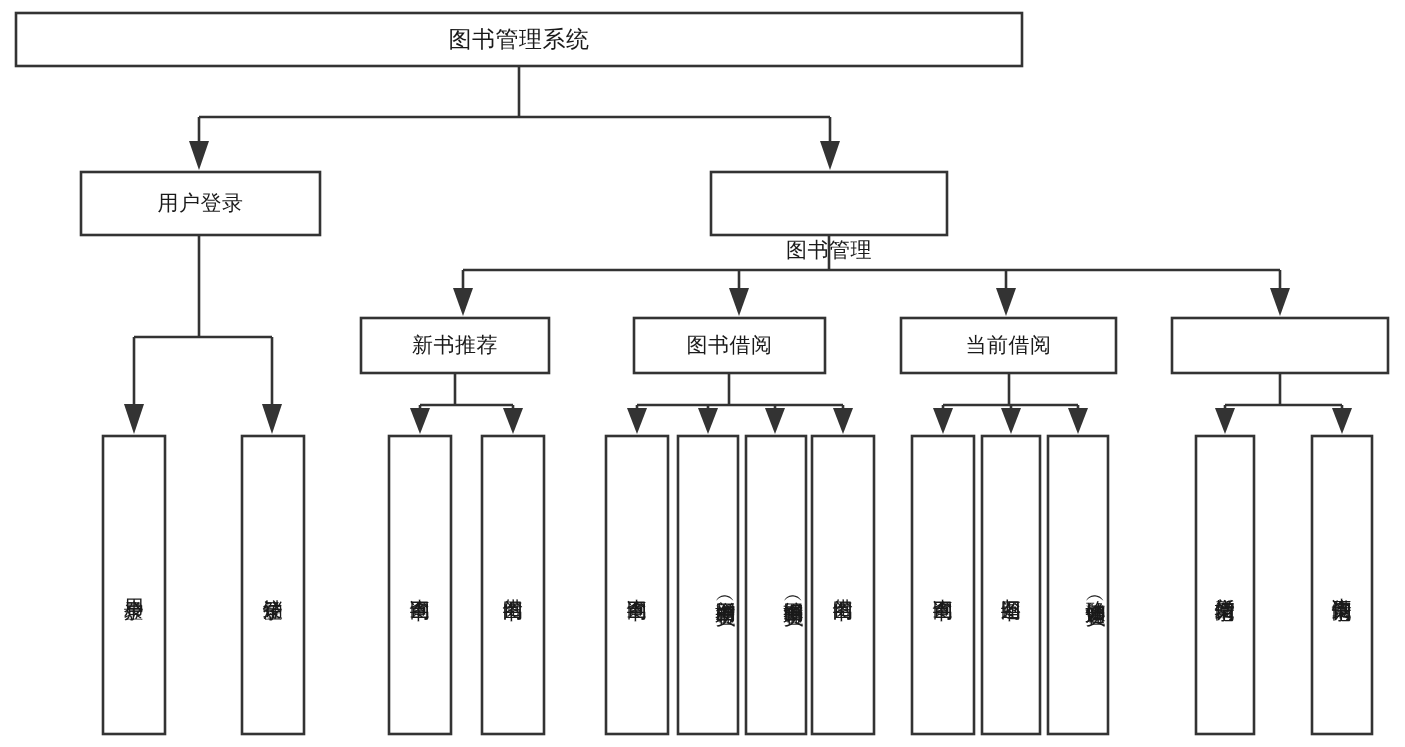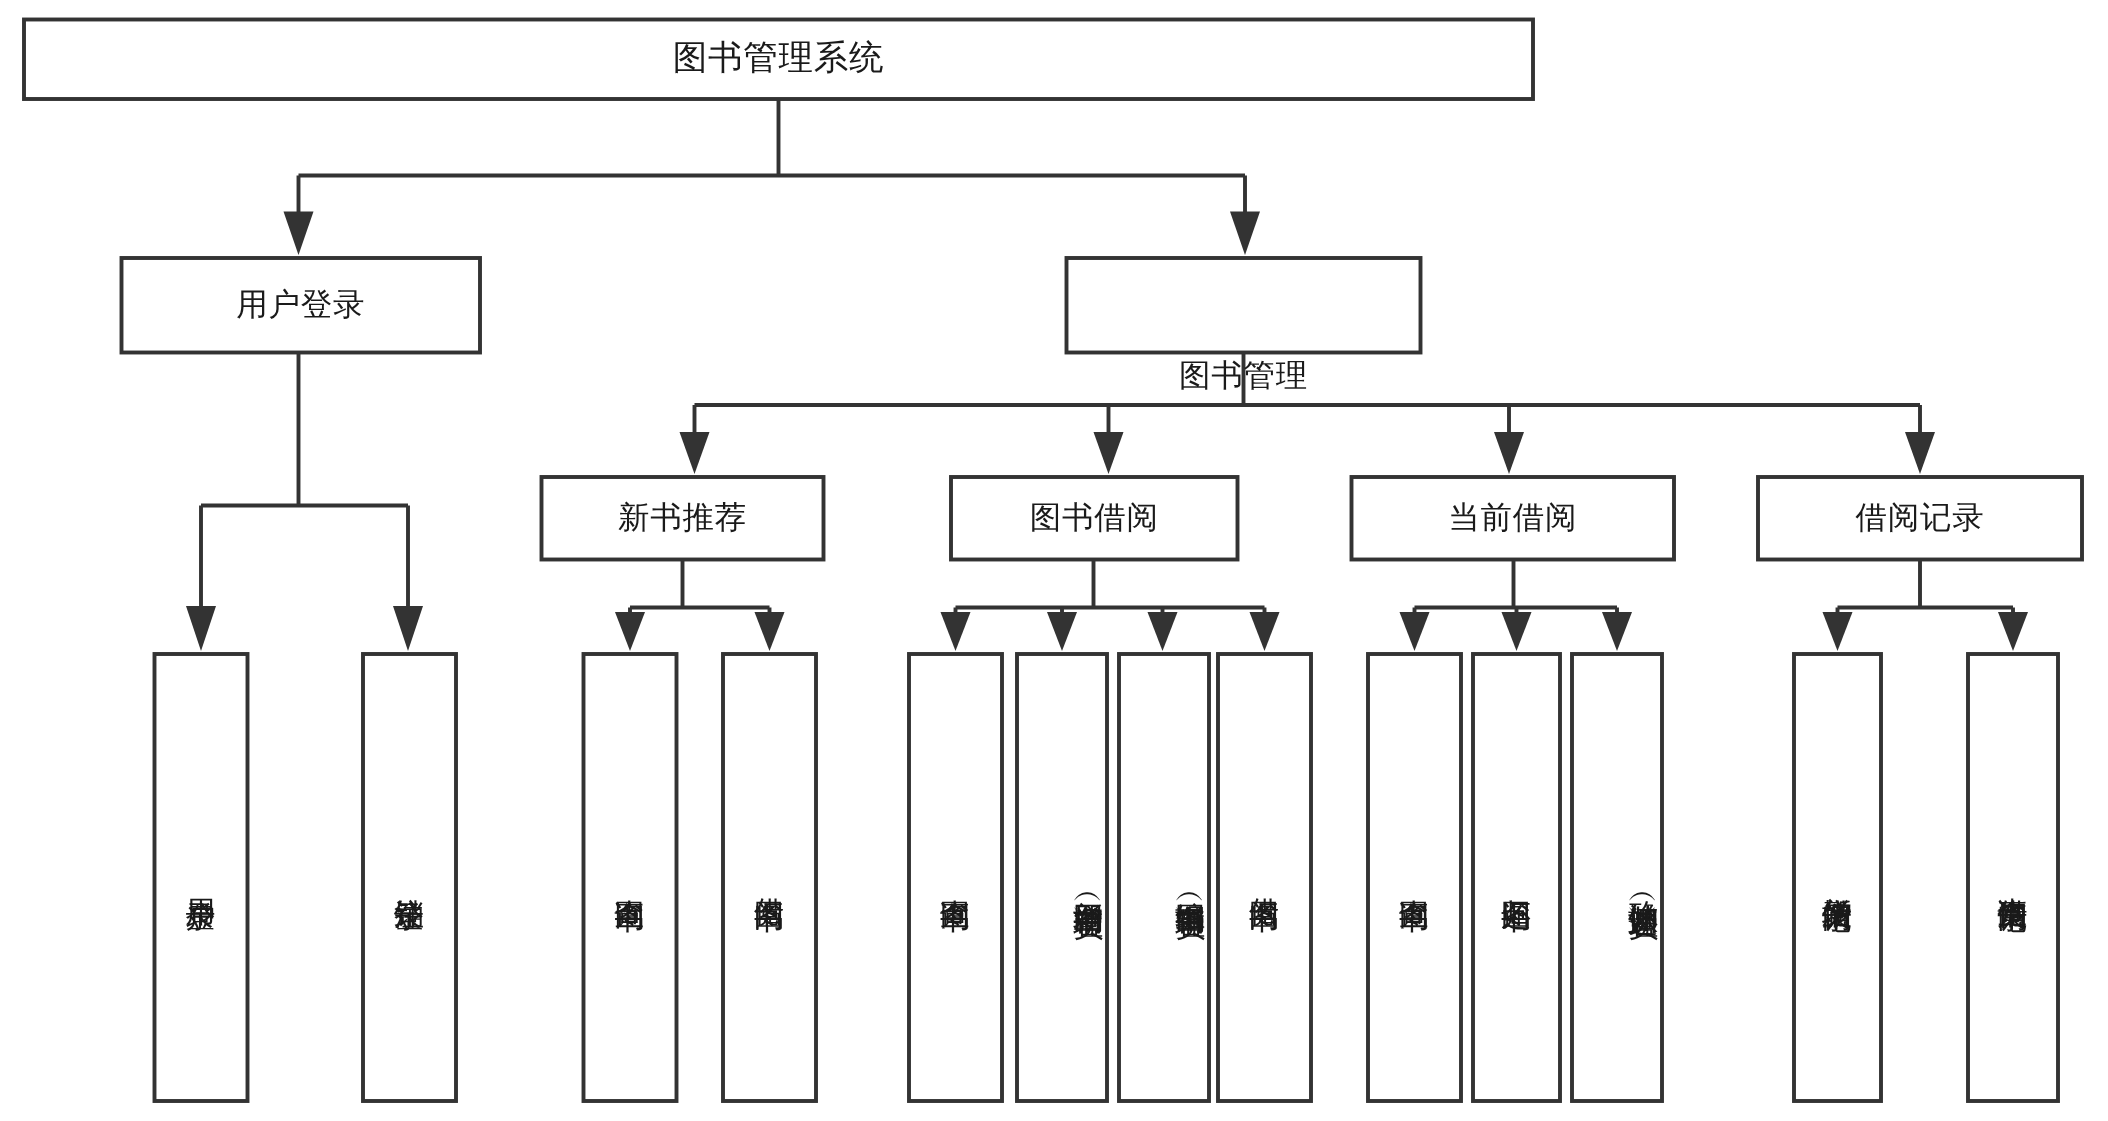--- a/index.html
+++ b/index.html
@@ -183,21 +183,20 @@
   </svg>
 
   <div class="node-label-h" style="left:16px; top:13px; width:1006px; height:53px; font-size:23px;">图书管理系统</div>
 
   <div class="node-label-h" style="left:81px; top:172px; width:239px; height:63px;">用户登录</div>
   <div class="node-label-h" style="left:711px; top:172px; width:236px; height:63px;margin-top:47px;">图书管理</div>
 
   <div class="node-label-h" style="left:634px; top:318px; width:191px; height:55px;">图书借阅</div>
   <div class="node-label-h" style="left:361px; top:318px; width:188px; height:55px;">新书推荐</div>
   <div class="node-label-h" style="left:901px; top:318px; width:215px; height:55px;">当前借阅</div>
-  <div class="node-label-h" style="left:1172px; top:318px; width:216px; height:55px;">借阅记录</div>
 
   <div class="node-label-v" style="left:103px; top:436px; width:62px; height:298px;">用户登录</div>
   <div class="node-label-v" style="left:242px; top:436px; width:62px; height:298px;">注销登录</div>
   <div class="node-label-v" style="left:389px; top:436px; width:62px; height:298px;">查询图书</div>
   <div class="node-label-v" style="left:482px; top:436px; width:62px; height:298px;">借阅图书</div>
   <div class="node-label-v" style="left:606px; top:436px; width:62px; height:298px;">查询图书</div>
   <div class="node-label-v" style="left:678px; top:436px; width:60px; height:298px; align-items:flex-start; padding-top:8px; box-sizing:border-box;">新增图书（管理员）</div>
   <div class="node-label-v" style="left:746px; top:436px; width:60px; height:298px; align-items:flex-start; padding-top:8px; box-sizing:border-box;">编辑图书（管理员）</div>
   <div class="node-label-v" style="left:812px; top:436px; width:62px; height:298px;">借阅图书</div>
   <div class="node-label-v" style="left:912px; top:436px; width:62px; height:298px;">查询图书</div>

